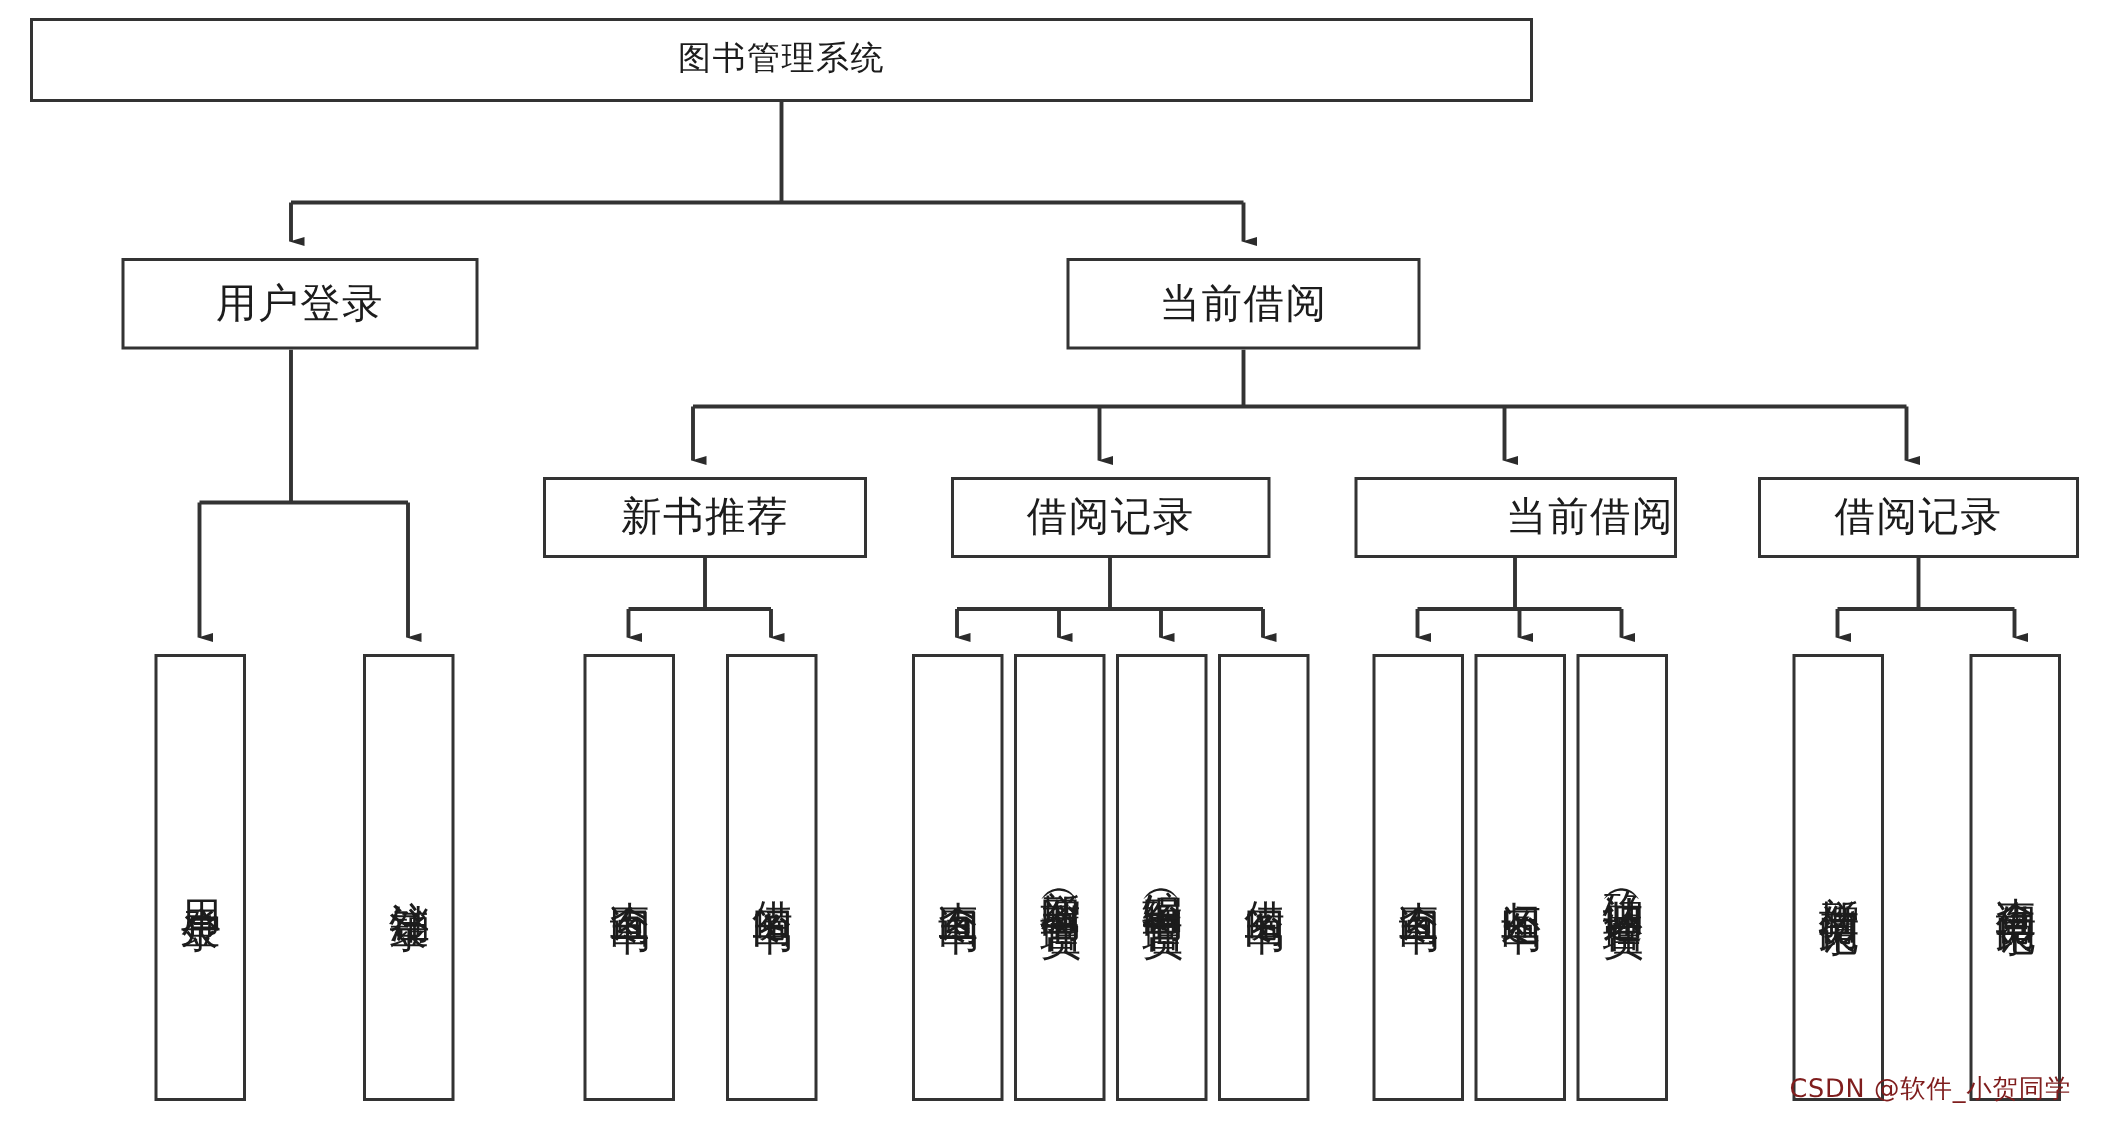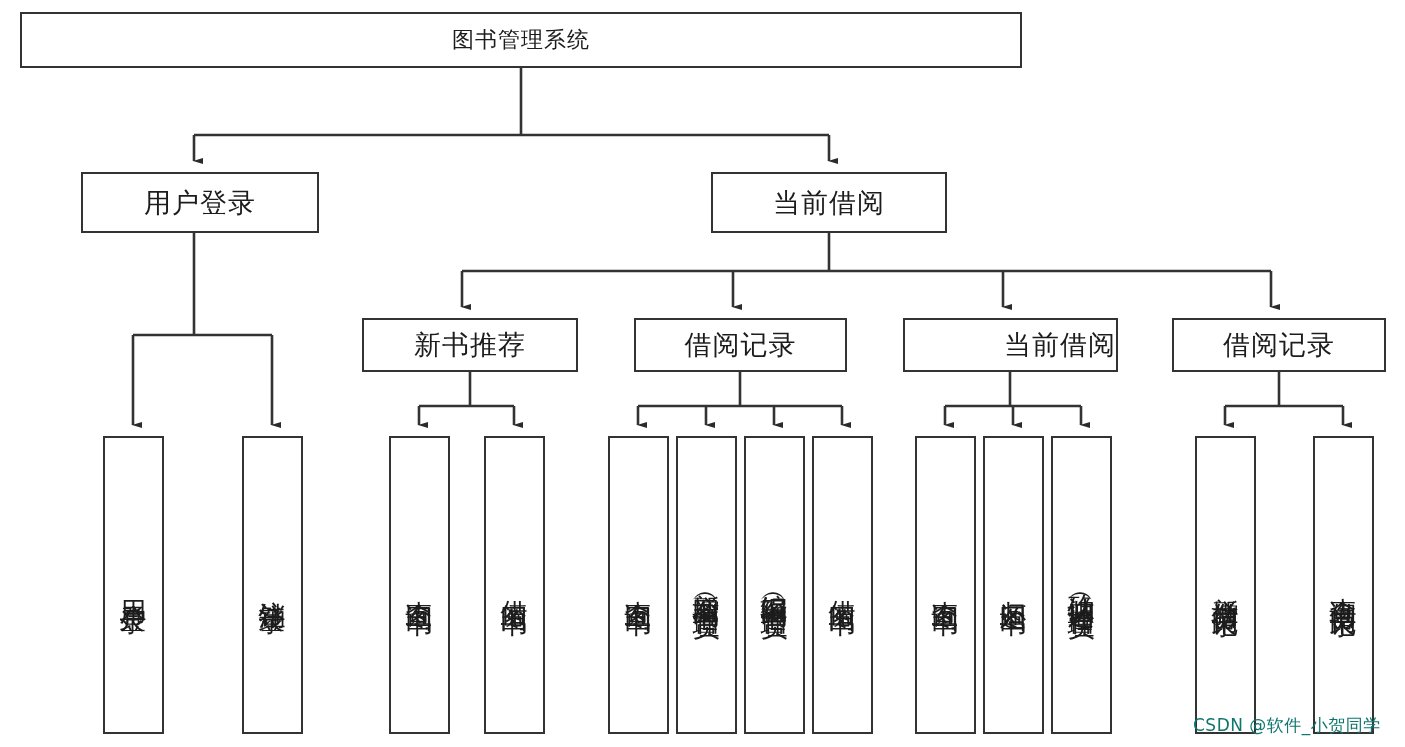--- a/index.html
+++ b/index.html
@@ -53,21 +53,21 @@
     max-height: 100%;
   }
   .node.root .node-label {
     font-size: 22px;
   }
   .watermark {
     position: absolute;
     left: 1193px;
     top: 714px;
     font-size: 17px;
-    color: #0f766e;
+    color: #7f1d1d;
     letter-spacing: 0.5px;
     white-space: nowrap;
     z-index: 3;
     font-family: "DejaVu Sans", "Liberation Sans", sans-serif;
   }
 </style>
 </head>
 <body>
 
 <div id="diagram-root">

